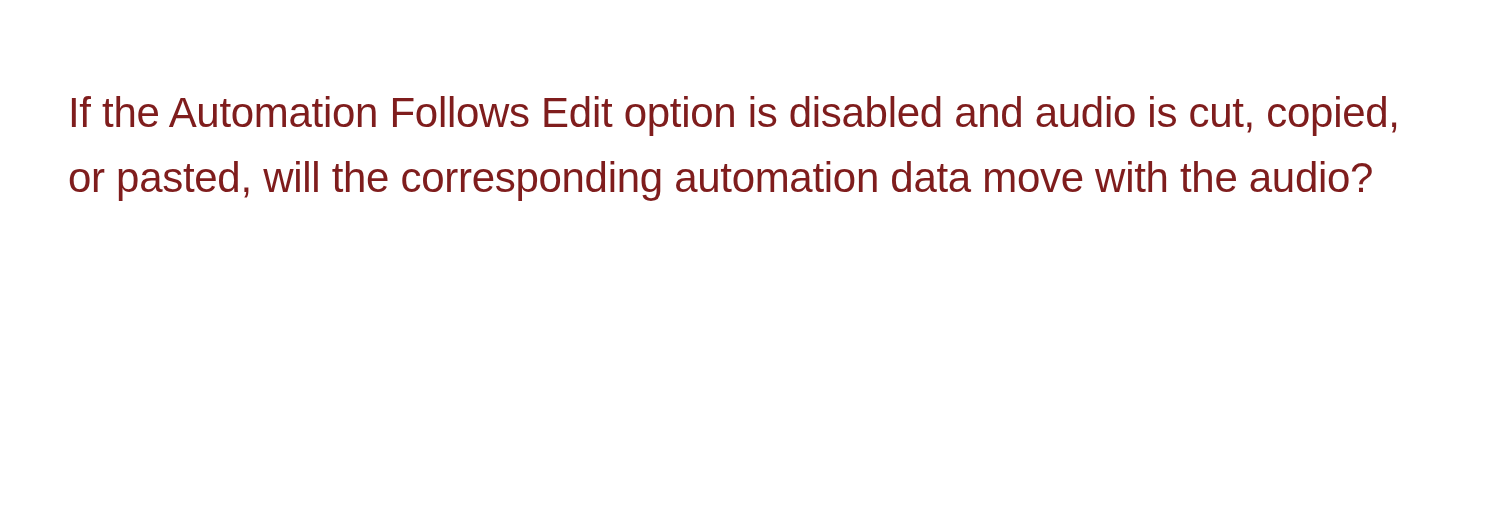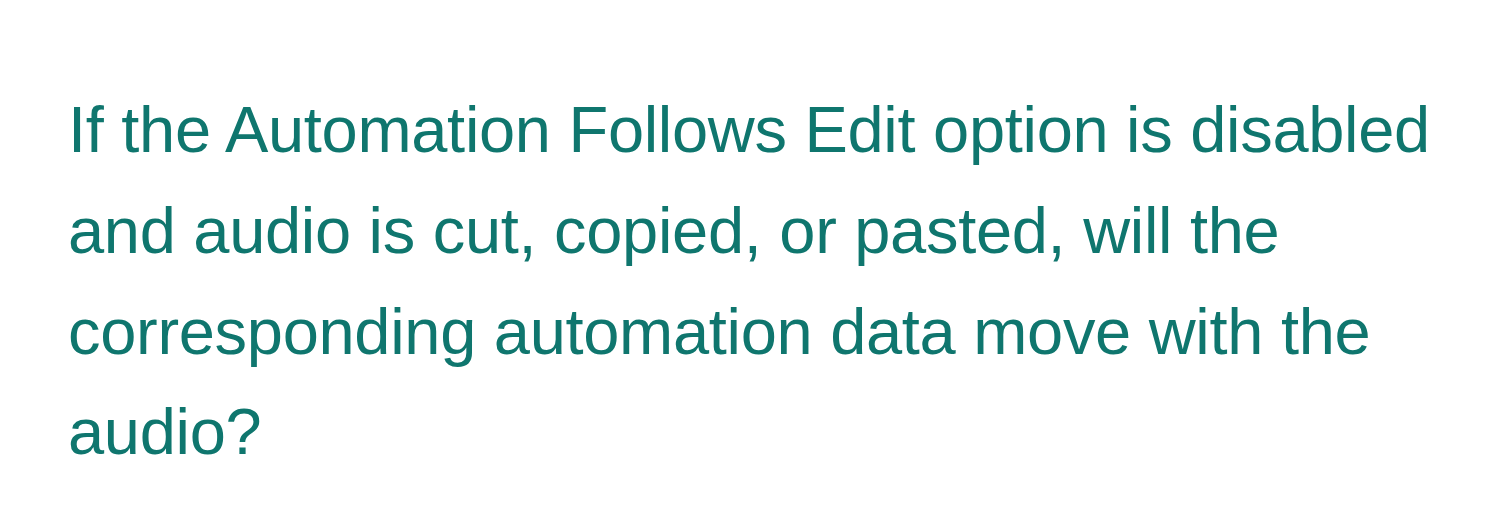--- a/index.html
+++ b/index.html
@@ -10,23 +10,23 @@
     body {
       width: 1500px;
       height: 512px;
       background: #ffffff;
       font-family: -apple-system, BlinkMacSystemFont, "Segoe UI", Helvetica, Arial, sans-serif;
       padding: 80px 68px;
       display: flex;
       align-items: flex-start;
     }
     .question-text {
-      font-size: 65px;
+      font-size: 42px;
       line-height: 1.55;
-      color: #0f766e;
+      color: #7f1d1d;
       font-weight: 400;
       letter-spacing: -0.3px;
     }
   </style>
 </head>
 <body>
 
 <p class="question-text">If the Automation Follows Edit option is disabled and audio is cut, copied, or pasted, will the corresponding automation data move with the audio?</p>
 
 </body></html>

